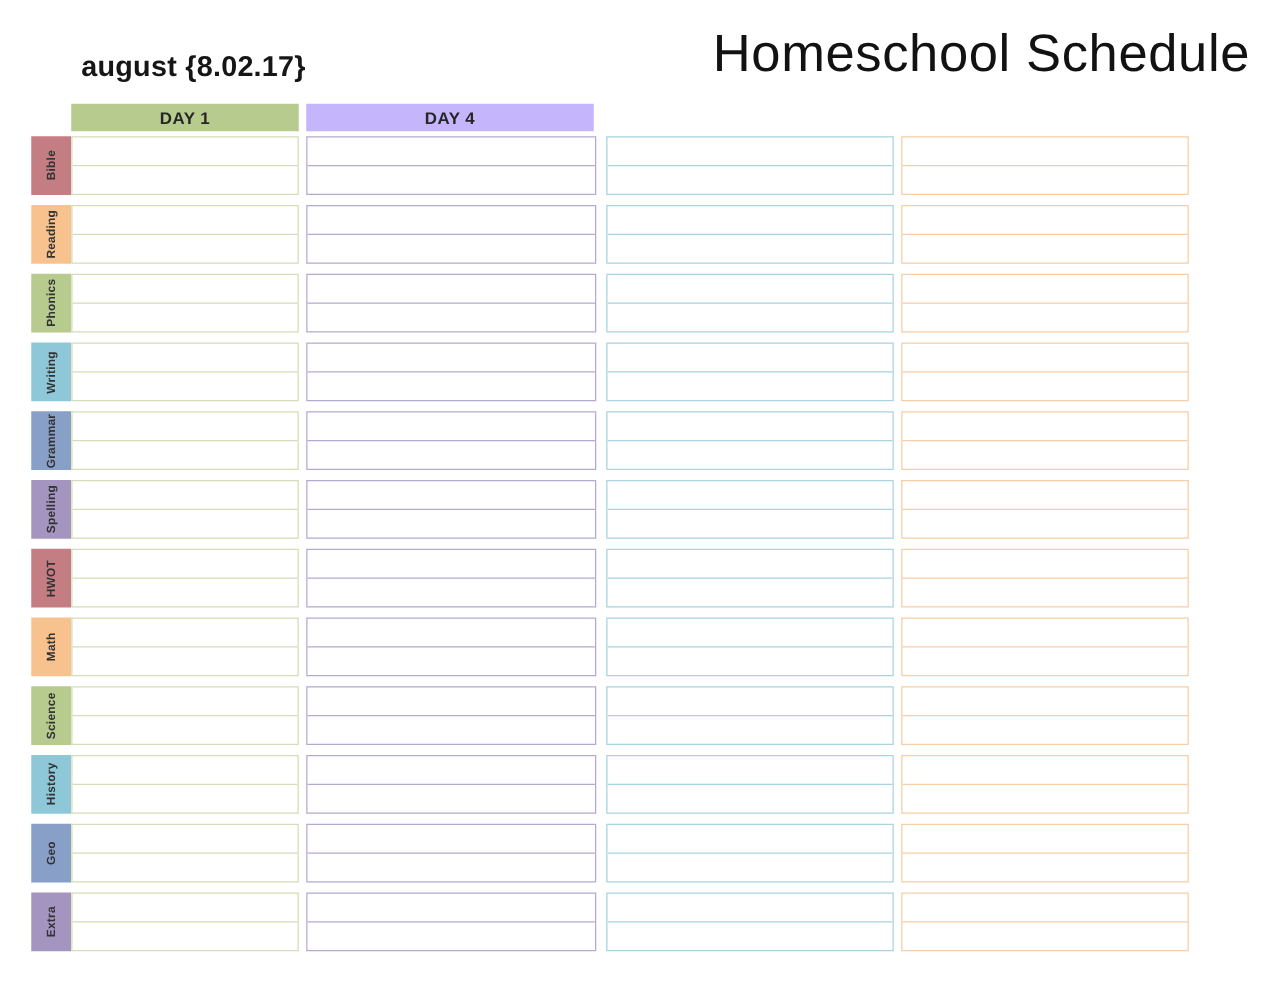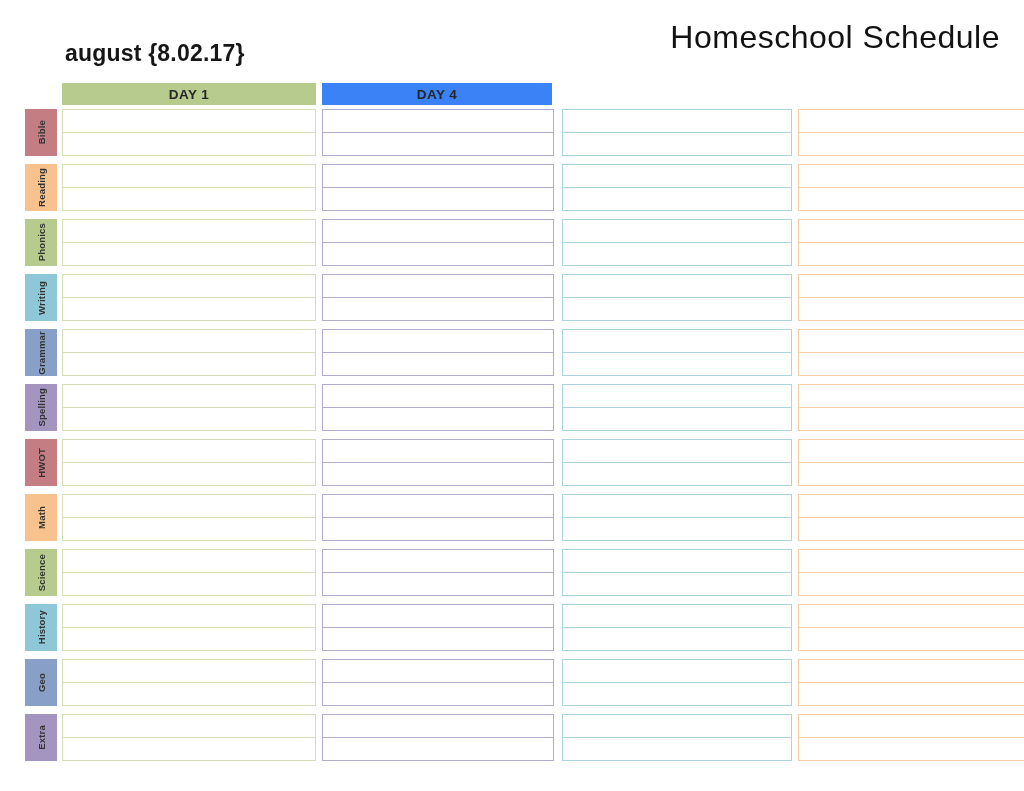--- a/index.html
+++ b/index.html
@@ -6,21 +6,21 @@
   .sheet{
     position:relative;width:1024px;height:791px;background:#ffffff;
     font-family:"Liberation Sans",sans-serif;overflow:hidden;
   }
   .date-label{
     position:absolute;left:65px;top:40px;
     font-size:23px;font-weight:bold;color:#161616;letter-spacing:0.2px;
   }
   .page-title{
     position:absolute;right:24px;top:20px;
-    font-size:32px;font-weight:normal;color:#121212;line-height:1.1;
+    font-size:42px;font-weight:normal;color:#121212;line-height:1.1;
     letter-spacing:0.5px;white-space:nowrap;
   }
   .header-row{
     position:absolute;left:25px;top:83px;height:22px;display:flex;
   }
   .corner-spacer{width:32px;}
   .day-header{
     display:flex;align-items:center;justify-content:center;
     font-size:13.5px;font-weight:bold;color:#262626;letter-spacing:0.4px;
     box-sizing:border-box;
@@ -29,21 +29,21 @@
   .subject-row{display:flex;height:47px;margin-bottom:8px;}
   .subject-label{
     width:32px;display:flex;align-items:center;justify-content:center;
     box-sizing:border-box;
   }
   .vtext{
     writing-mode:vertical-rl;transform:rotate(180deg);
     font-size:9.5px;font-weight:bold;color:#333333;white-space:nowrap;
     letter-spacing:0.2px;
   }
-  .col-0{width:254px;margin-left:5px;}
+  .col-0{width:182px;}
   .col-1{width:232px;margin-left:6px;}
   .col-2{width:230px;margin-left:8px;}
   .col-3{width:230px;margin-left:6px;}
   .cell-block{
     box-sizing:border-box;background:#ffffff;
     border:1px solid #cccccc;display:flex;flex-direction:column;
   }
   .cell-line{flex:1;}
   .cell-line.divided{border-top:1px solid #cccccc;}
 </style>
@@ -52,21 +52,21 @@
 
 <div class="sheet">
 
   <div class="date-label">august {8.02.17}</div>
 
   <div class="page-title">Homeschool Schedule</div>
 
   <div class="header-row">
     <div class="corner-spacer"></div>
     <div class="day-header col-0" style="background: rgb(182, 203, 141);">DAY 1</div>
-    <div class="day-header col-3" style="background: #3b82f6;">DAY 4</div>
+    <div class="day-header col-3" style="background: #c4b5fd;">DAY 4</div>
   </div>
 
   <div class="grid">
       <div class="subject-row">
         <div class="subject-label" style="background: rgb(197, 125, 132);">
           <span class="vtext">Bible</span>
         </div>
         <div class="cell-block col-0" style="border-color: rgb(211, 221, 182);">
           <div class="cell-line" style="border-color: rgb(211, 221, 182);"></div>
           <div class="cell-line divided" style="border-color: rgb(211, 221, 182);"></div>

